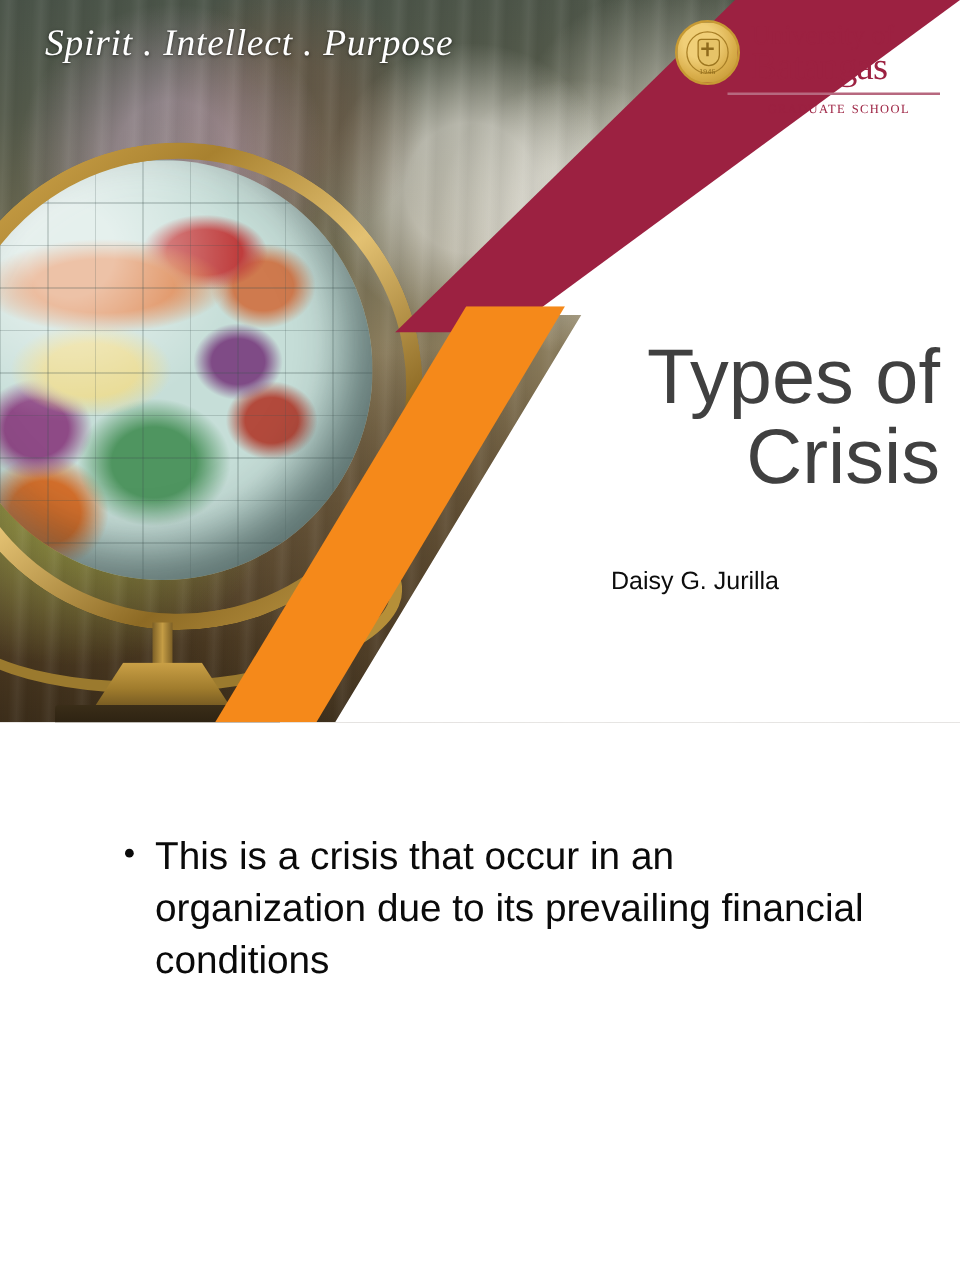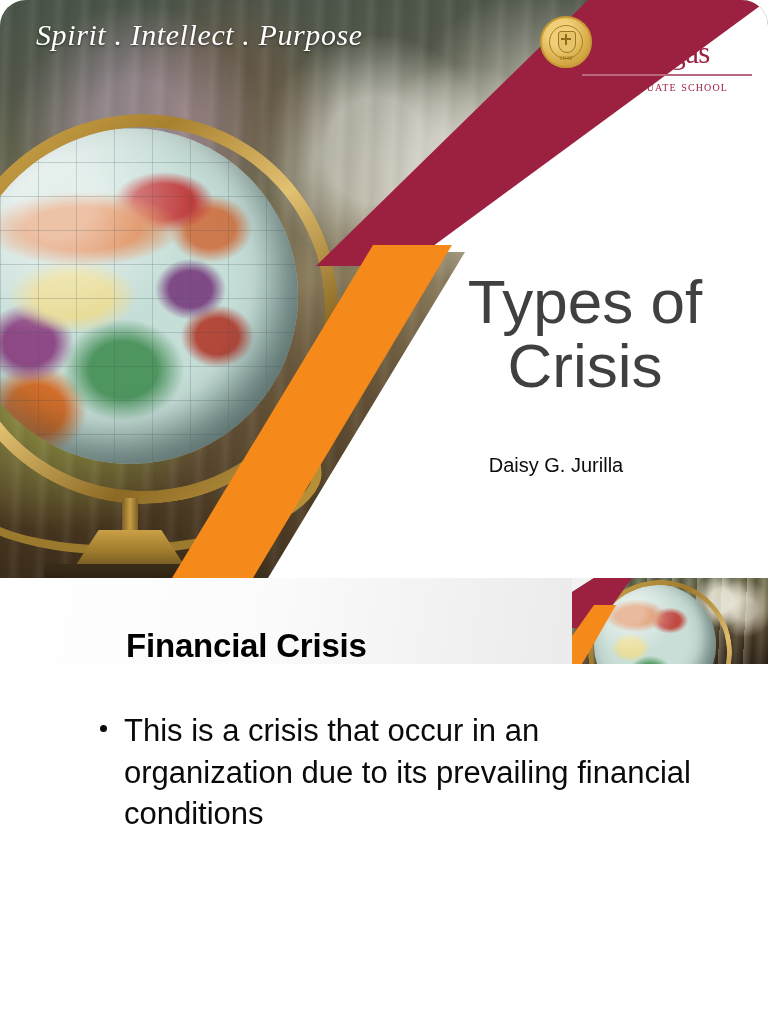--- a/index.html
+++ b/index.html
@@ -13,21 +13,20 @@
     overflow: hidden;
     font-family: "Liberation Sans", sans-serif;
   }
 
   .page {
     position: relative;
     width: 768px;
     height: 1024px;
     background: #ffffff;
     overflow: hidden;
-    border-radius: 26px;
   }
 
   
   .slide1 {
     position: absolute;
     left: 0; top: 0;
     width: 768px; height: 578px;
     overflow: hidden;
     background: #ffffff;
   }
@@ -290,21 +289,21 @@
     margin-left: 46px;
     font-variant: small-caps;
     text-transform: lowercase;
   }
 
   .slide1-title {
     position: absolute;
     left: 418px;
     top: 228px;
     width: 334px;
-    text-align: center;
+    text-align: right;
     font-size: 62px;
     line-height: 1.04;
     color: #404040;
     font-weight: normal;
   }
   .slide1-authors {
     position: absolute;
     left: 356px;
     top: 452px;
     width: 400px;
@@ -430,21 +429,21 @@
     color: #0a0a0a;
   }
   .bullet-item .dot {
     position: absolute;
     left: 4px;
     top: 15px;
     width: 7px; height: 7px;
     border-radius: 50%;
     background: #0a0a0a;
   }
-  .bullet-item:first-child { margin-top: 46px; }
+  .bullet-item:first-child { }
 </style>
 </head>
 <body>
 
 <div class="page">
 
   <section class="slide1">
 
     <div class="photo-bg"></div>
 
@@ -484,32 +483,20 @@
     <h1 class="slide1-title">Types of Crisis</h1>
 
     <div class="slide1-authors">
       <div>Daisy G. Jurilla</div>
     </div>
 
   </section>
 
   <section class="slide2">
 
-    <div class="s2-header">
-      <h2 class="s2-title">Financial Crisis</h2>
-
-      <div class="s2-thumb">
-        <div class="t-bg"></div>
-        <div class="t-globe"></div>
-        <div class="t-ring"></div>
-        <div class="t-white-l"></div>
-        <div class="t-maroon"></div>
-        <div class="t-orange"></div>
-      </div>
-    </div>
 
     <div class="s2-body">
       <ul class="bullet-list">
         <li class="bullet-item">
           <span class="dot"></span>
           <span>This is a crisis that occur in an organization due to its prevailing financial conditions</span>
         </li>
       </ul>
     </div>
 

